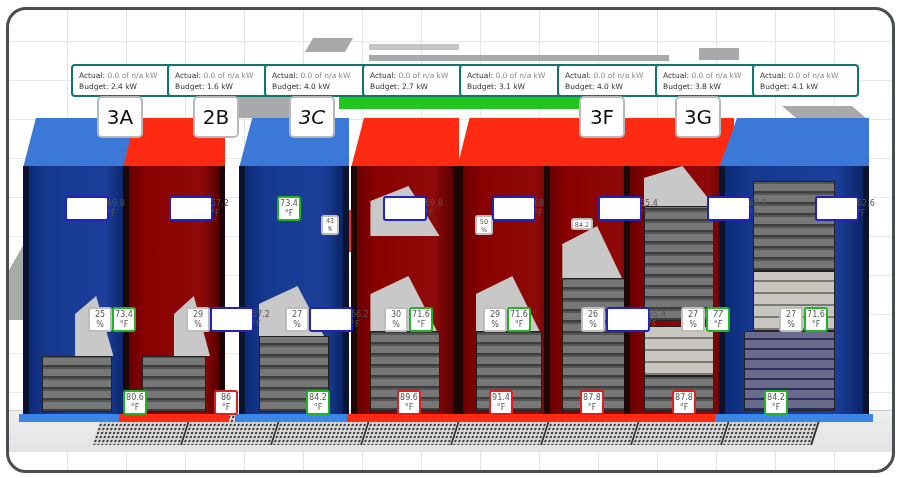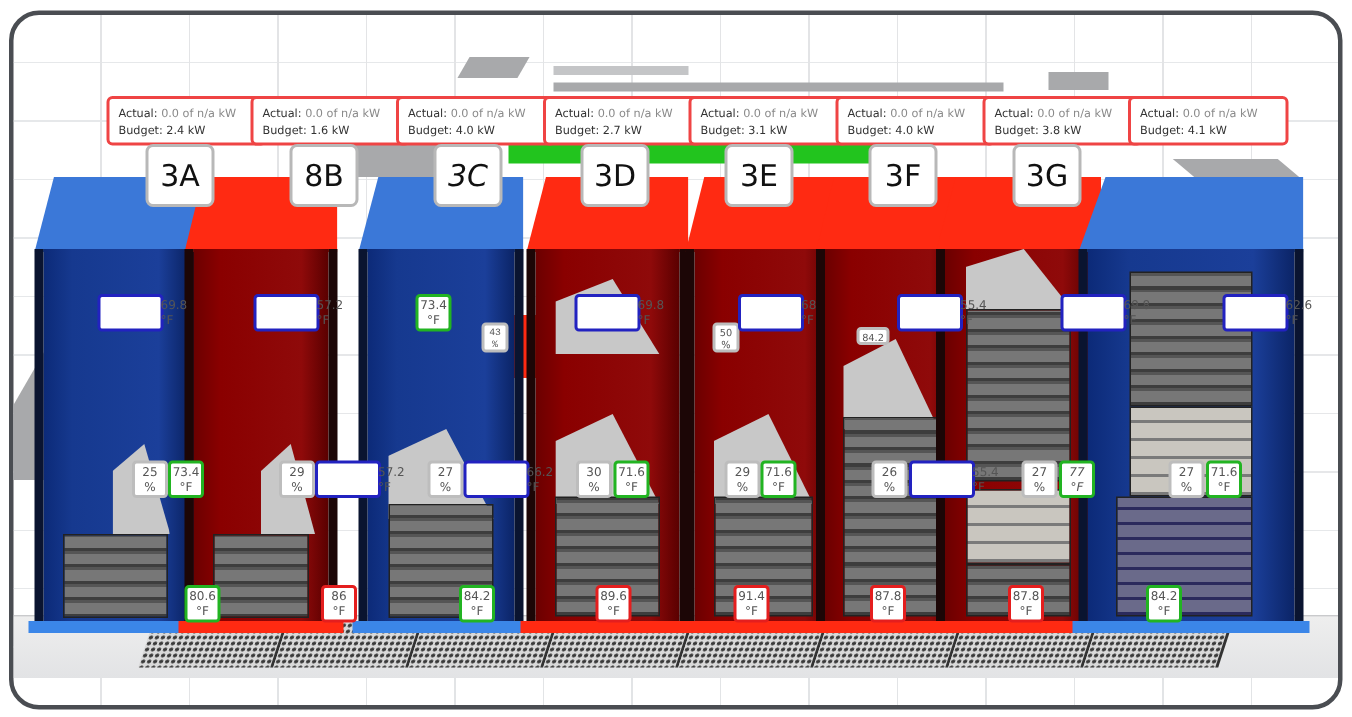--- a/index.html
+++ b/index.html
@@ -70,21 +70,21 @@
   }
 
   .rack-label {
     position: absolute; top: 86px; width: 46px; height: 42px;
     background: #ffffff; border: 2px solid #b8b8b8; border-radius: 5px;
     font-size: 20px; line-height: 38px; text-align: center; color: #111;
     z-index: 5;
   }
   .power-box {
     position: absolute; top: 54px; width: 107px; height: 33px;
-    background: #fff; border: 2px solid #ef4444; border-radius: 4px;
+    background: #fff; border: 2px solid #0f766e; border-radius: 4px;
     font-size: 7.5px; line-height: 11px; color: #333; padding: 4px 0 0 6px;
     z-index: 5; white-space: nowrap;
   }
   .power-box .muted { color: #8a8a8a; }
 
   .sensor {
     position: absolute; width: 24px; height: 25px; background: #fff;
     border: 2px solid #2222c0; border-radius: 3px;
     font-size: 8px; line-height: 10px; text-align: center; color: #555; padding-top: 1px;
     z-index: 6;
@@ -218,39 +218,37 @@
     <div class="power-box" style="left:62px;">
       <div><span>Actual:</span> <span class="muted">0.0 of n/a kW</span></div>
       <div><span>Budget:</span> <span>2.4 kW</span></div>
     </div>
     <div class="rack-label" style="left:88px;">3A</div>
 
     <div class="power-box" style="left:158px;">
       <div><span>Actual:</span> <span class="muted">0.0 of n/a kW</span></div>
       <div><span>Budget:</span> <span>1.6 kW</span></div>
     </div>
-    <div class="rack-label" style="left:184px;">8B</div>
+    <div class="rack-label" style="left:184px;">2B</div>
 
     <div class="power-box" style="left:255px;">
       <div><span>Actual:</span> <span class="muted">0.0 of n/a kW</span></div>
       <div><span>Budget:</span> <span>4.0 kW</span></div>
     </div>
     <div class="rack-label" style="left:280px;font-style:italic;">3C</div>
 
     <div class="power-box" style="left:353px;">
       <div><span>Actual:</span> <span class="muted">0.0 of n/a kW</span></div>
       <div><span>Budget:</span> <span>2.7 kW</span></div>
     </div>
-    <div class="rack-label" style="left:378px;">3D</div>
 
     <div class="power-box" style="left:450px;">
       <div><span>Actual:</span> <span class="muted">0.0 of n/a kW</span></div>
       <div><span>Budget:</span> <span>3.1 kW</span></div>
     </div>
-    <div class="rack-label" style="left:474px;">3E</div>
 
     <div class="power-box" style="left:548px;">
       <div><span>Actual:</span> <span class="muted">0.0 of n/a kW</span></div>
       <div><span>Budget:</span> <span>4.0 kW</span></div>
     </div>
     <div class="rack-label" style="left:570px;">3F</div>
 
     <div class="power-box" style="left:646px;">
       <div><span>Actual:</span> <span class="muted">0.0 of n/a kW</span></div>
       <div><span>Budget:</span> <span>3.8 kW</span></div>

